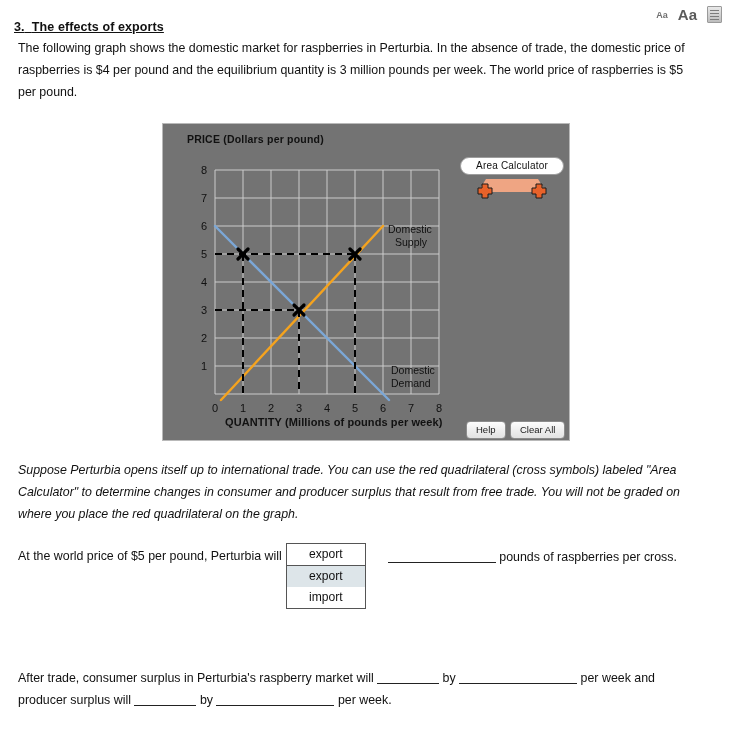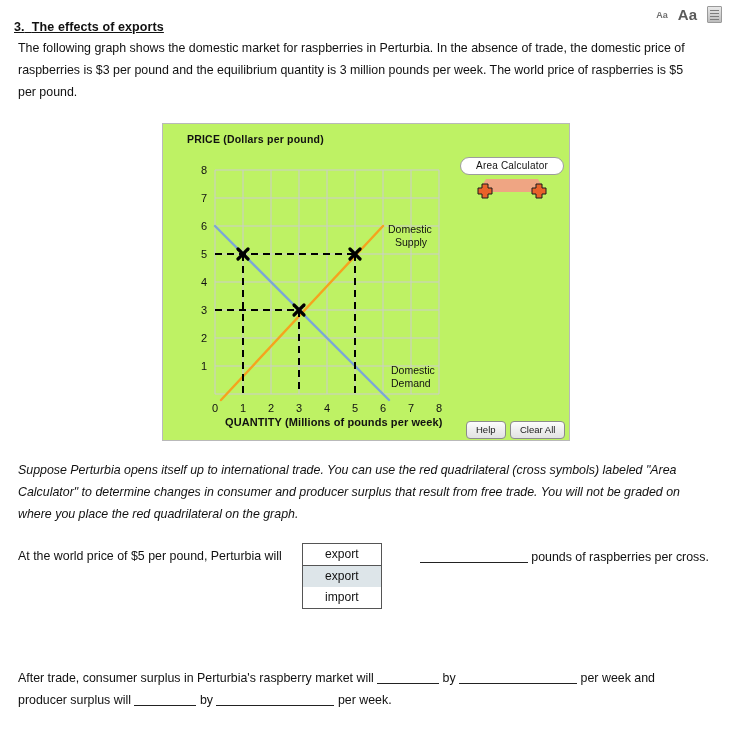--- a/index.html
+++ b/index.html
@@ -56,21 +56,21 @@
     max-width: 712px;
   }
   .para.p1 { margin-top: 7px; }
   .b { font-weight: normal; }
 
   
   .graph-wrap {
     margin: 20px auto 0 auto;
     width: 408px; height: 318px;
     border: 1px solid #b9b9b9;
-    background: #bef264;
+    background: #737373;
     position: relative;
   }
   .price-label {
     position: absolute;
     left: 24px; top: 9px;
     font-size: 10.5px;
     font-weight: bold;
     letter-spacing: .2px;
     white-space: nowrap;
   }
@@ -160,21 +160,21 @@
 
 <div class="header">
   <div class="q-title"><span>3.</span>&nbsp;&nbsp;<span>The effects of exports</span></div>
   <div class="header-tools">
     <span class="aa-small">Aa</span>
     <span class="aa-big">Aa</span>
     <span class="doc-icon"></span>
   </div>
 </div>
 
-<div class="para p1">The following graph shows the domestic market for raspberries in Perturbia. In the absence of trade, the domestic price of raspberries is $3 per pound and the equilibrium quantity is 3 million pounds per week. The world price of raspberries is $5 per pound.</div>
+<div class="para p1">The following graph shows the domestic market for raspberries in Perturbia. In the absence of trade, the domestic price of raspberries is $4 per pound and the equilibrium quantity is 3 million pounds per week. The world price of raspberries is $5 per pound.</div>
 
 <div class="graph-wrap">
 
   <div class="price-label">PRICE (Dollars per pound)</div>
 
   <svg class="plot-svg" width="408" height="318">
 
     <g>
 
       <line x1="52" y1="46" x2="52" y2="270" stroke="#cccccc" stroke-width="1"></line>
@@ -272,21 +272,21 @@
       </svg>
     </div>
   </div>
 
   <button class="gbtn gbtn-help">Help</button>
   <button class="gbtn gbtn-clear">Clear All</button>
 </div>
 
 <div class="para" style="margin-top:18px;font-style:italic;">Suppose Perturbia opens itself up to international trade. You can use the red quadrilateral (cross symbols) labeled "Area Calculator" to determine changes in consumer and producer surplus that result from free trade. You will not be graded on where you place the red quadrilateral on the graph.</div>
 
-<div class="line-row row-flex" style="margin-top:20px;gap:16px;">
+<div class="line-row row-flex" style="margin-top:20px;">
   <span>At the world price of $5 per pound, Perturbia will</span>
   <div class="select-open">
     <div class="opt current">export</div>
     <div class="opt hl">export</div>
     <div class="opt">import</div>
   </div>
   <span class="after-select">
     <span class="blank bl-md"></span>
     <span>pounds of raspberries per cross.</span>
   </span>

